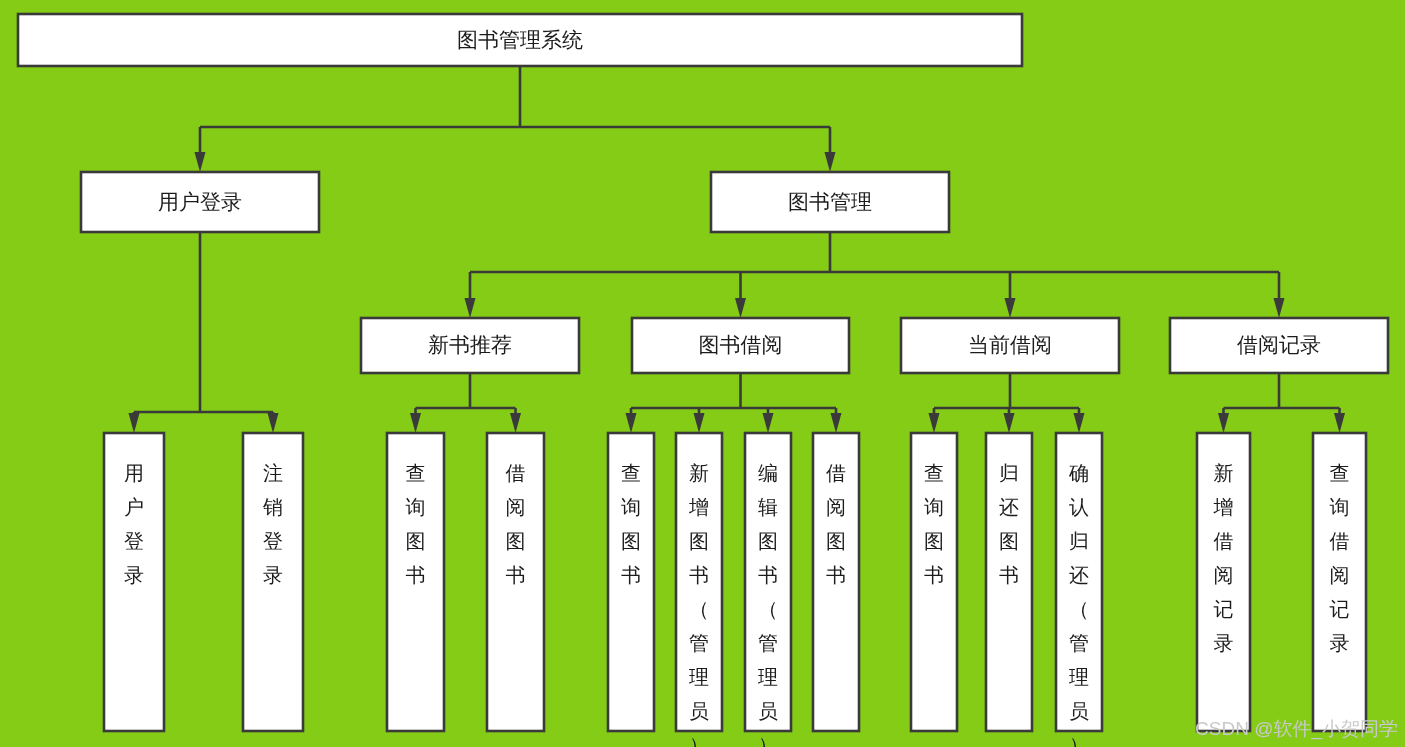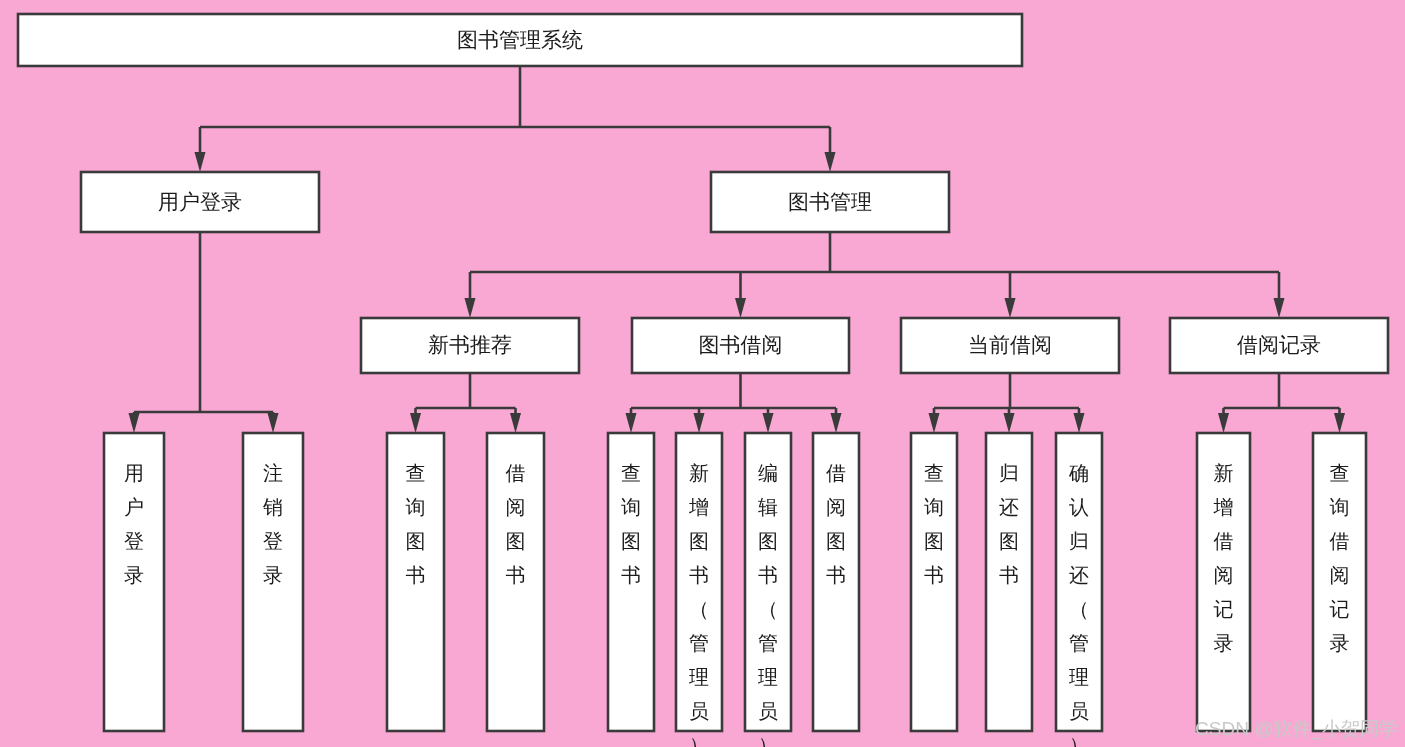--- a/index.html
+++ b/index.html
@@ -8,21 +8,21 @@
     padding: 0;
     background: #ffffff;
   }
   body {
     font-family: "Liberation Sans", "DejaVu Sans", sans-serif;
   }
   #diagram-root {
     position: relative;
     width: 1405px;
     height: 747px;
-    background: #f9a8d4;
+    background: #84cc16;
     overflow: hidden;
   }
   svg#chart-svg {
     position: absolute;
     left: 0;
     top: 0;
     width: 1405px;
     height: 747px;
     display: block;
   }

